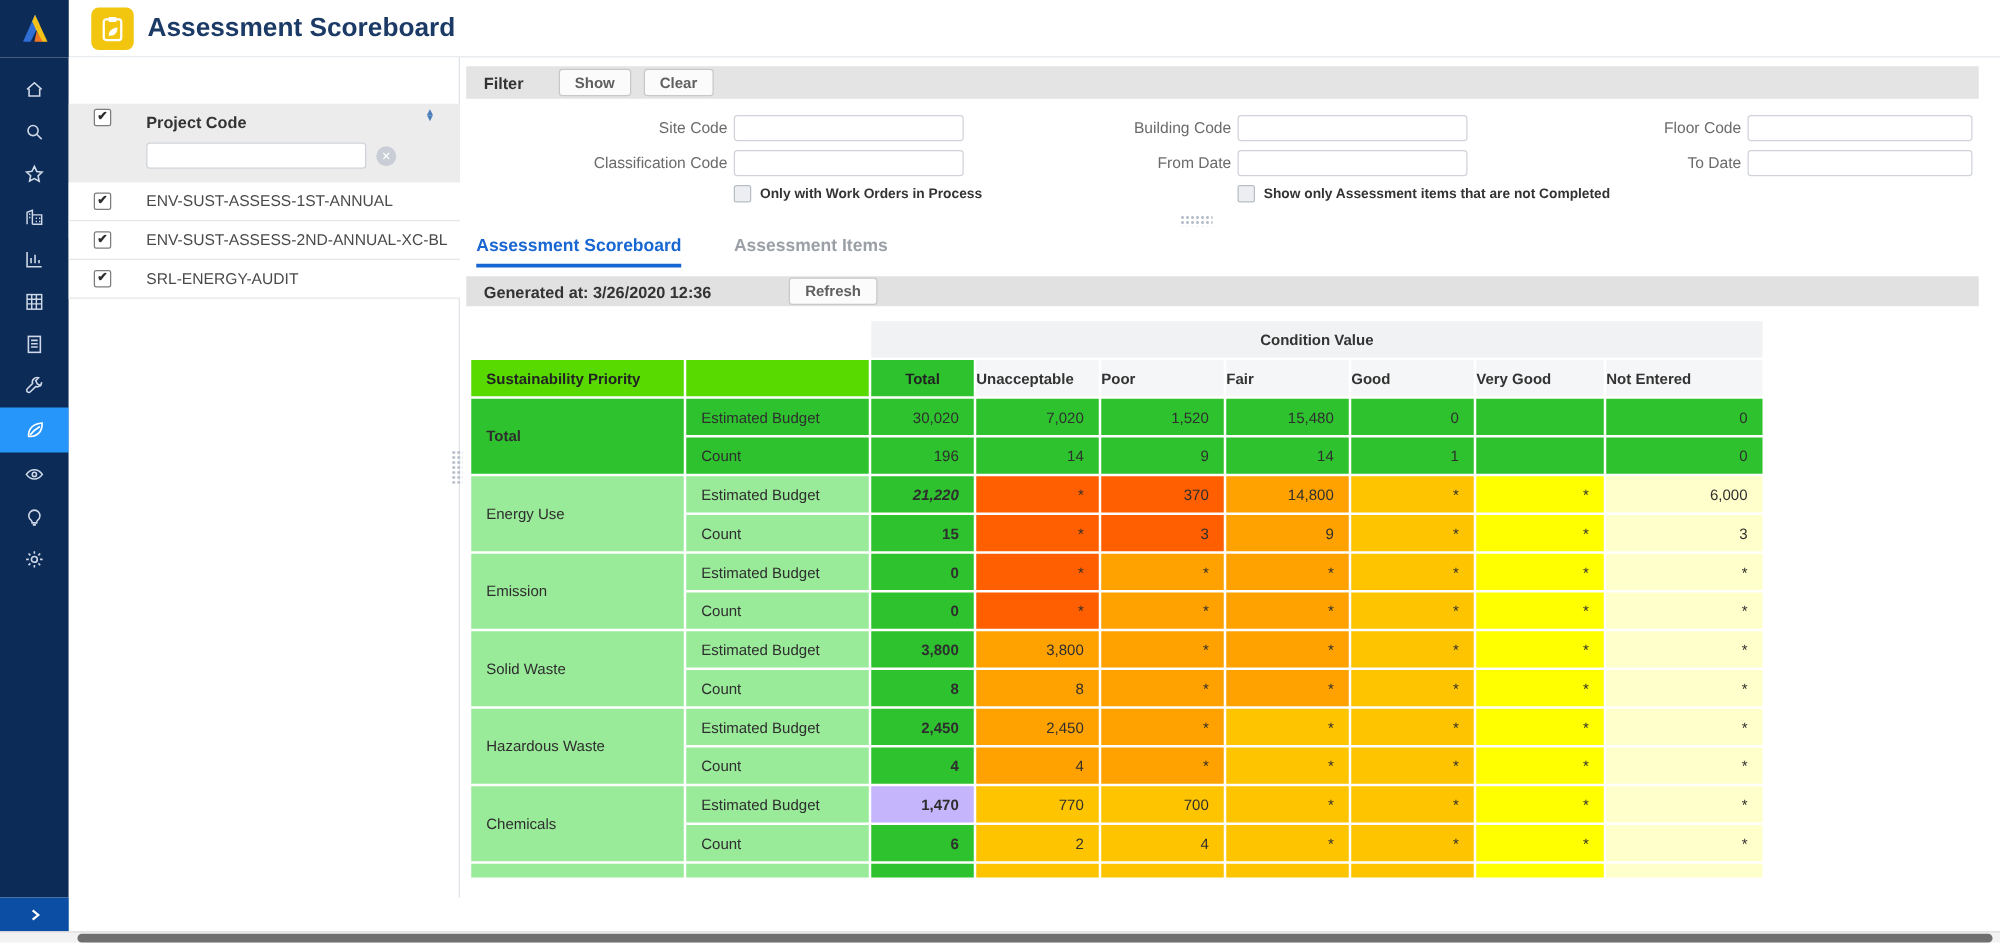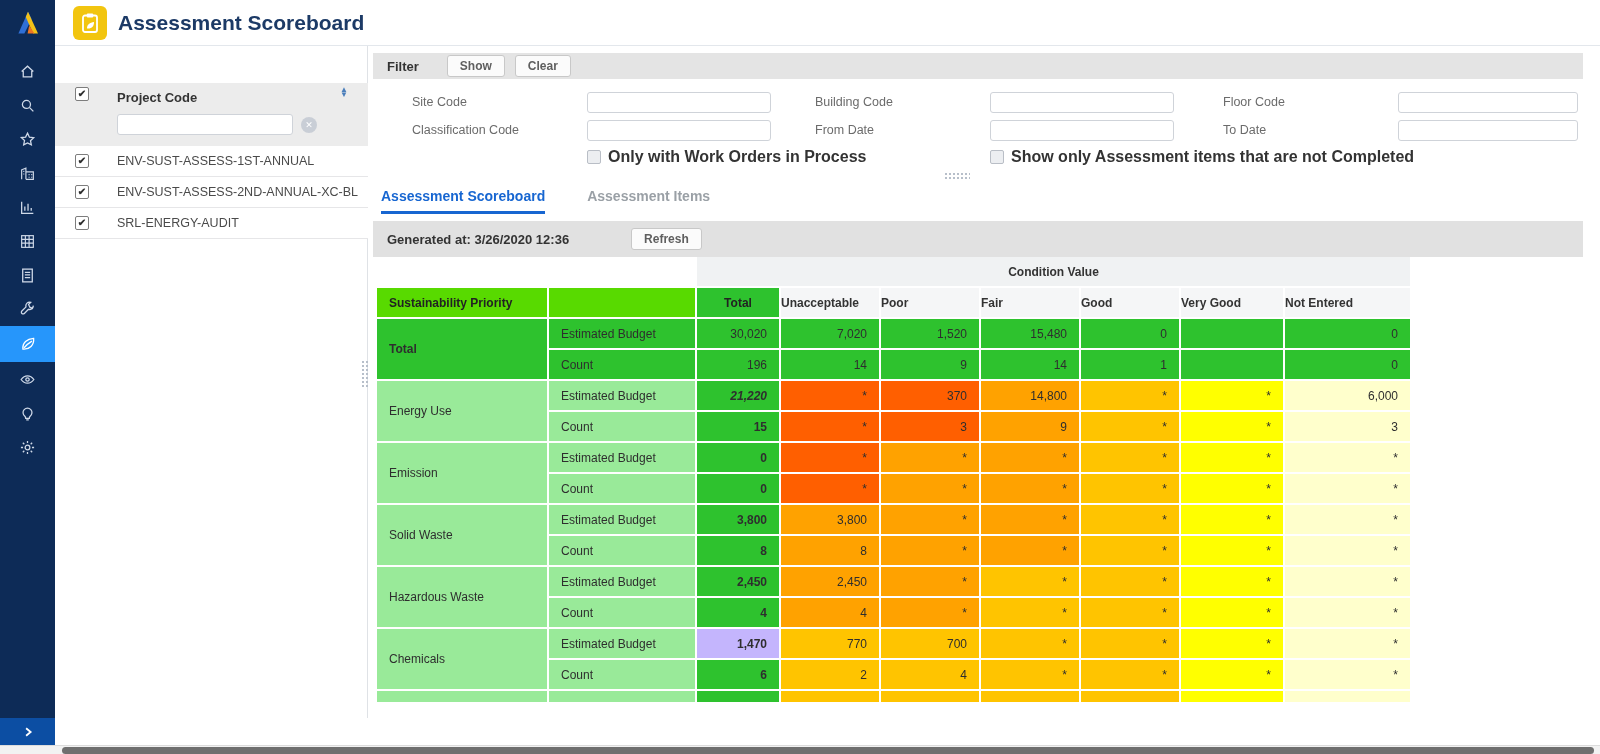--- a/index.html
+++ b/index.html
@@ -40,33 +40,33 @@
   .proj-filter-input{position:absolute;left:62px;top:68px;width:176px}
   .txt{height:21px;border:1px solid #cfd3d9;border-radius:3px;background:#fff;font-family:"Liberation Sans",sans-serif;font-size:12px;padding:0 6px;color:#333}
   .clear-circle{position:absolute;left:246px;top:71px;width:16px;height:16px;border-radius:50%;background:#c9ced6;color:#fff;font-size:9px;display:flex;align-items:center;justify-content:center;cursor:pointer}
   .proj-row{position:absolute;left:0;width:313px;height:31px;border-bottom:1px solid #e6e6e8;display:flex;align-items:center;cursor:pointer;background:#fff}
   .proj-row .cb{position:absolute;left:20px}
   .proj-code{position:absolute;left:62px;font-size:12.5px;color:#4a4a4a}
 
   
   .filterbar{position:absolute;left:373px;top:53px;width:1210px;height:26px;background:#e4e4e4;display:flex;align-items:center;gap:10px}
   .filter-title{font-size:13px;font-weight:700;color:#333;margin-left:14px;margin-right:18px}
-  .f-label{position:absolute;font-size:12.5px;color:#6b6b6b;text-align:left;width:170px}
+  .f-label{position:absolute;font-size:12.5px;color:#6b6b6b;text-align:right;width:170px}
   .f-input{position:absolute;width:184px}
   .f-check{position:absolute;display:flex;align-items:center;gap:7px}
-  .f-check span.lbl{font-size:16px;font-weight:600;color:#333}
+  .f-check span.lbl{font-size:11px;font-weight:600;color:#333}
   .dots-h{position:absolute;left:944px;top:172px;width:26px;height:9px;background-image:radial-gradient(#b7bfca 1px,transparent 1.3px);background-size:4px 4px;cursor:row-resize}
   .dots-v{position:absolute;left:361px;top:360px;width:9px;height:27px;background-image:radial-gradient(#b7bfca 1px,transparent 1.3px);background-size:4px 4px;cursor:col-resize}
 
   .tabs{position:absolute;left:381px;top:188px;display:flex;gap:42px}
   .tab{font-size:14px;font-weight:700;padding-bottom:7px;cursor:pointer}
   .tab.active{color:#1766d1;border-bottom:3px solid #1766d1}
   .tab.inactive{color:#9aa0a6}
 
-  .genbar{position:absolute;left:373px;top:221px;width:1210px;height:36px;background:#e1e1e1;display:flex;align-items:center}
+  .genbar{position:absolute;left:373px;top:221px;width:1210px;height:24px;background:#e1e1e1;display:flex;align-items:center}
   .gen-text{font-size:13px;font-weight:700;color:#333;margin-left:14px}
   .refresh-btn{margin-left:62px}
 
   
   .scoreboard{position:absolute;left:375px;top:255px;border-collapse:separate;border-spacing:2px;table-layout:fixed}
   .scoreboard th,.scoreboard td{height:29px;font-size:12px;overflow:hidden;white-space:nowrap}
   .scoreboard .blank{background:transparent}
   .scoreboard .cond{background:#f0f2f3;font-weight:600;color:#333;text-align:center;height:25px}
   .scoreboard .sp-head{background:#58DA00;text-align:left;padding-left:12px;font-weight:700;color:#222}
   .scoreboard .total-head{background:#2EC22E;font-weight:700;color:#222;text-align:center}

